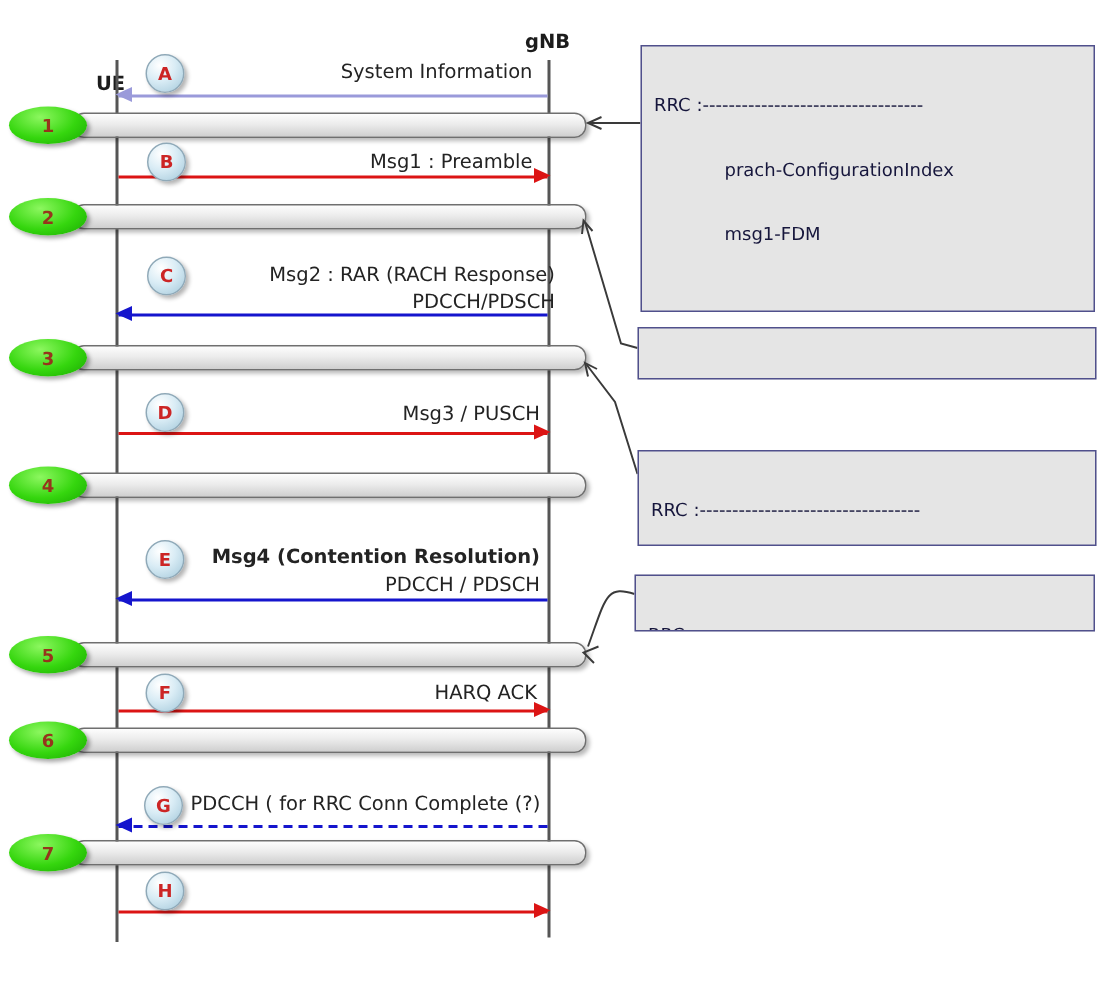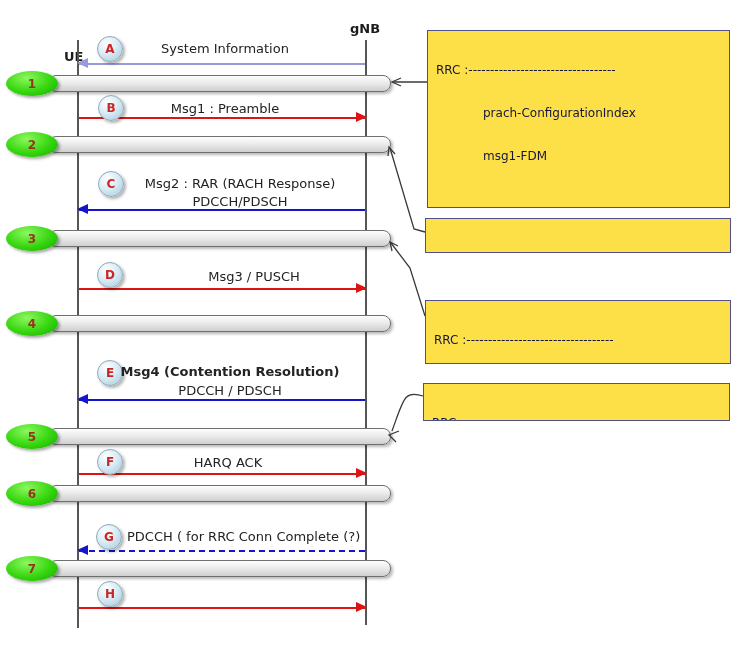--- a/index.html
+++ b/index.html
@@ -31,24 +31,24 @@
   }
   .circle span{font-size:12px;font-weight:bold;color:#cc2525;}
   .arrow{position:absolute;left:79px;width:286px;height:0;border-top:2px solid currentColor;}
   .a-red{color:#dc1414;}
   .a-blue{color:#1515cd;}
   .a-lav{color:#9a9ada;}
   .a-dash{border-top-style:dashed;}
   .ah{position:absolute;width:0;height:0;border-top:5px solid transparent;border-bottom:5px solid transparent;}
   .ah-r{right:-2px;top:-7px;border-left:11px solid currentColor;}
   .ah-l{left:-2px;top:-7px;border-right:11px solid currentColor;}
-  .mlabel{position:absolute;width:260px;font-size:13px;color:#232323;text-align:center;white-space:nowrap;}
+  .mlabel{position:absolute;width:260px;font-size:13px;color:#232323;text-align:right;white-space:nowrap;}
   .mlabel.left{text-align:left;width:250px;}
   .rrc{
-    position:absolute;box-sizing:border-box;background:#fde047;border:1.6px solid #50508c;
+    position:absolute;box-sizing:border-box;background:#e5e5e5;border:1.6px solid #50508c;
     color:#16163c;font-size:12px;line-height:14.2px;padding:4px 4px 0 8px;
     white-space:pre;overflow:hidden;
   }
   .rrc-p{padding-left:47px;}
   svg.overlay{position:absolute;left:0;top:0;pointer-events:none;}
 </style>
 </head>
 <body>
 
 <div class="stage">
@@ -136,21 +136,21 @@
       <span>G</span>
     </div>
   <div class="circle" style="left:97px;top:581px;">
       <span>H</span>
     </div>
 
   <div class="mlabel" style="left:95px;top:41px;">System Information</div>
   <div class="mlabel" style="left:95px;top:101px;">Msg1 : Preamble</div>
   <div class="mlabel" style="left:110px;top:176px;">Msg2 : RAR (RACH Response)</div>
   <div class="mlabel" style="left:110px;top:194px;">PDCCH/PDSCH</div>
-  <div class="mlabel" style="left:100px;top:269px;padding-left:24px;">Msg3 / PUSCH</div>
+  <div class="mlabel" style="left:100px;top:269px;">Msg3 / PUSCH</div>
   <div class="mlabel" style="left:100px;top:364px;font-weight:bold;">Msg4 (Contention Resolution)</div>
   <div class="mlabel" style="left:100px;top:383px;">PDCCH / PDSCH</div>
   <div class="mlabel" style="left:98px;top:455px;">HARQ ACK</div>
   <div class="mlabel left" style="left:127px;top:529px;">PDCCH ( for RRC Conn Complete (?)</div>
 
   <svg class="overlay" width="743" height="654" viewBox="0 0 743 654">
     <g fill="none" stroke="#3a3a3a" stroke-width="1.3">
       <path d="M427,82 L393,82"></path>
       <path d="M401,78 L392,82 L401,86"></path>
       <path d="M425,232 L414,229 L390,148"></path>

